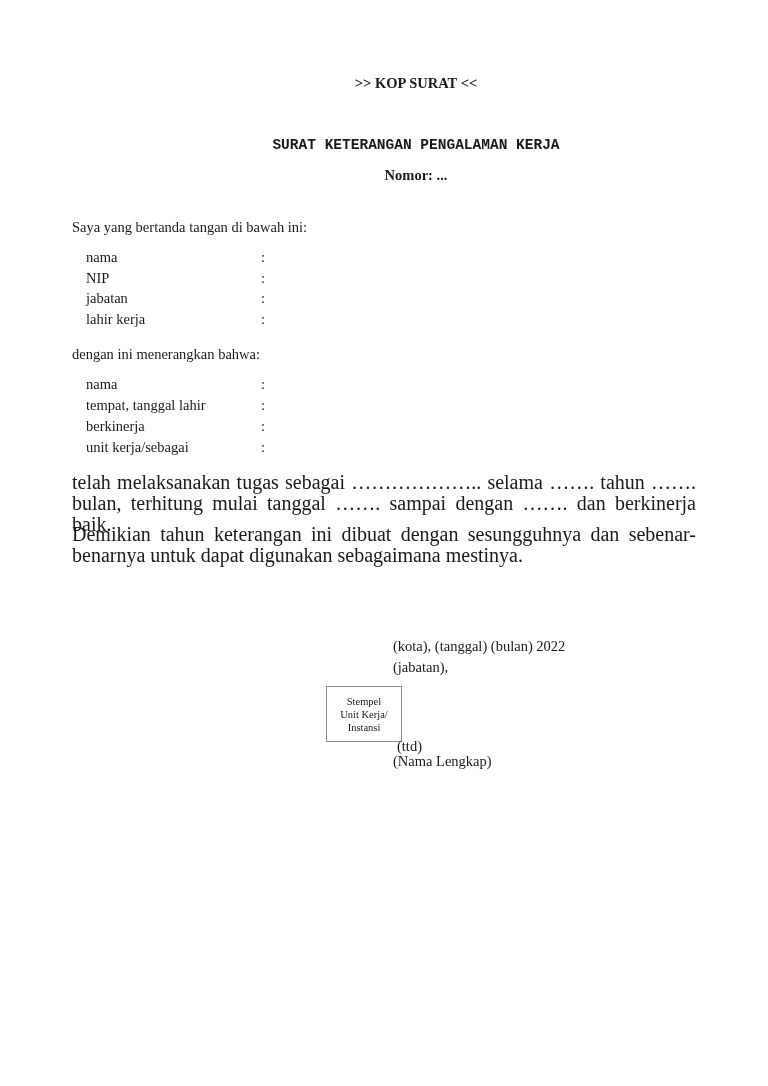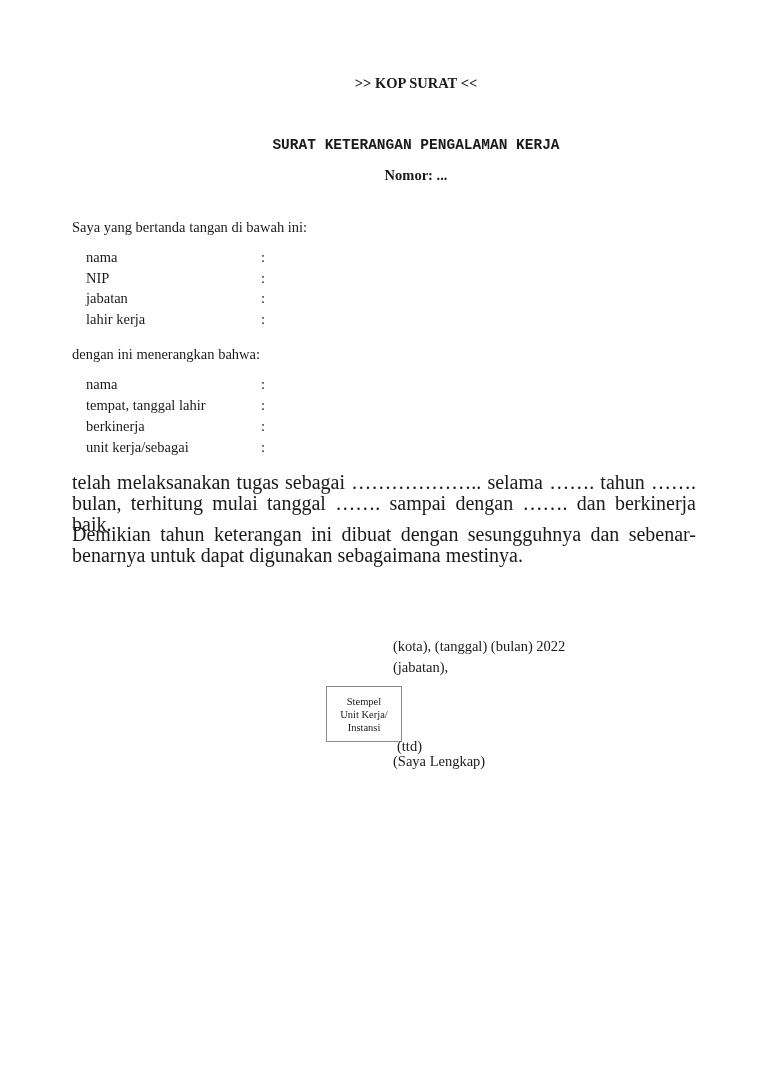--- a/index.html
+++ b/index.html
@@ -77,16 +77,16 @@
     <div class="abs t14" style="left:393px; top:637px;">(kota), (tanggal) (bulan) 2022</div>
     <div class="abs t14" style="left:393px; top:658px;">(jabatan),</div>
 
     <div class="stamp">
       <span>Stempel</span>
       <span>Unit Kerja/</span>
       <span>Instansi</span>
     </div>
 
     <div class="abs t14" style="left:397px; top:705px;margin-top:32px;">(ttd)</div>
-    <div class="abs t14" style="left:393px; top:752px;">(Saya Lengkap)</div>
+    <div class="abs t14" style="left:393px; top:752px;">(Nama Lengkap)</div>
   </div>
 
 </div>
 
 </body></html>

